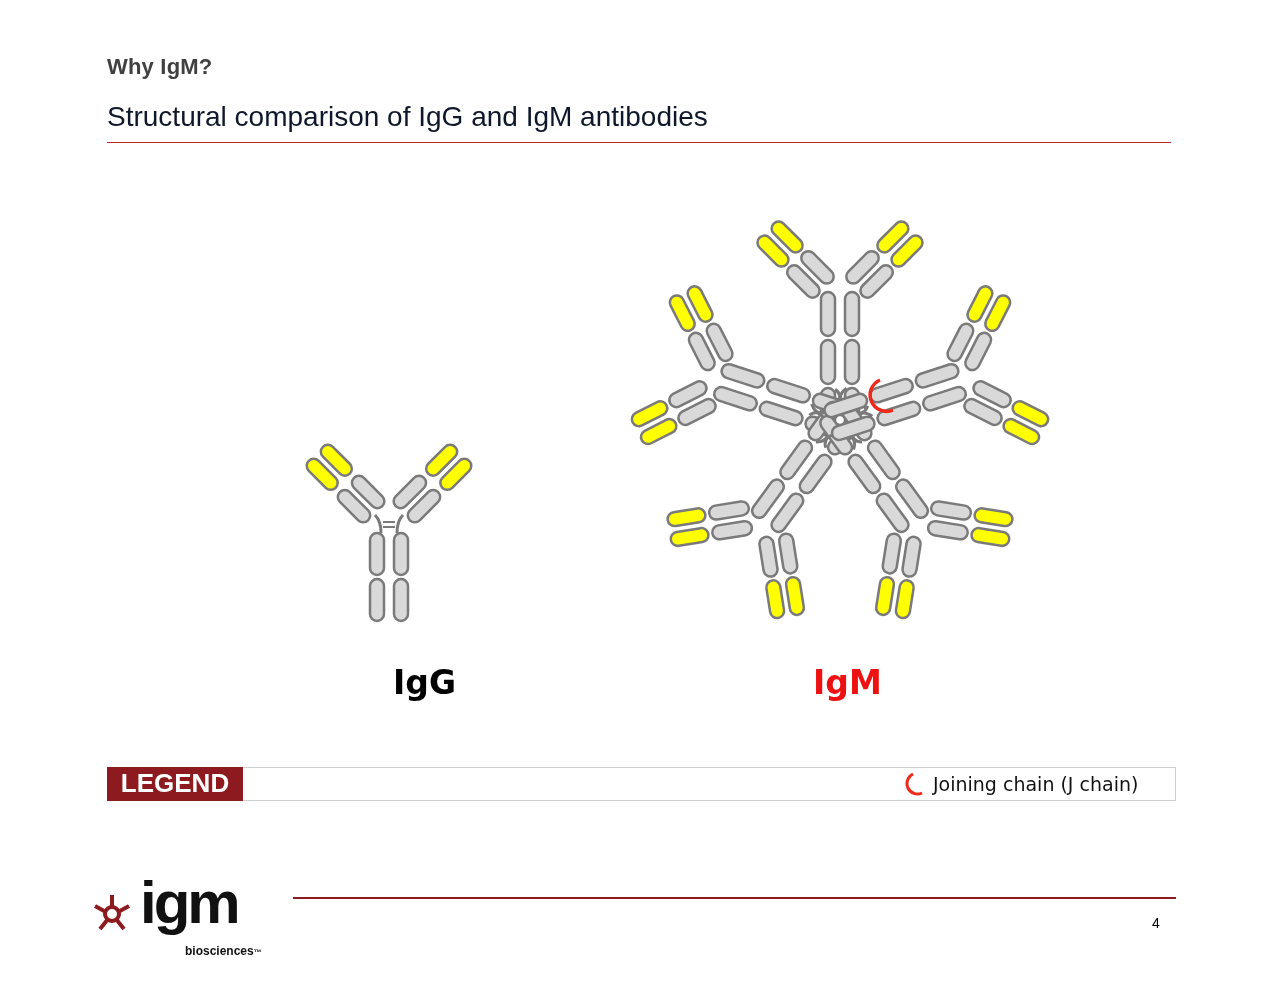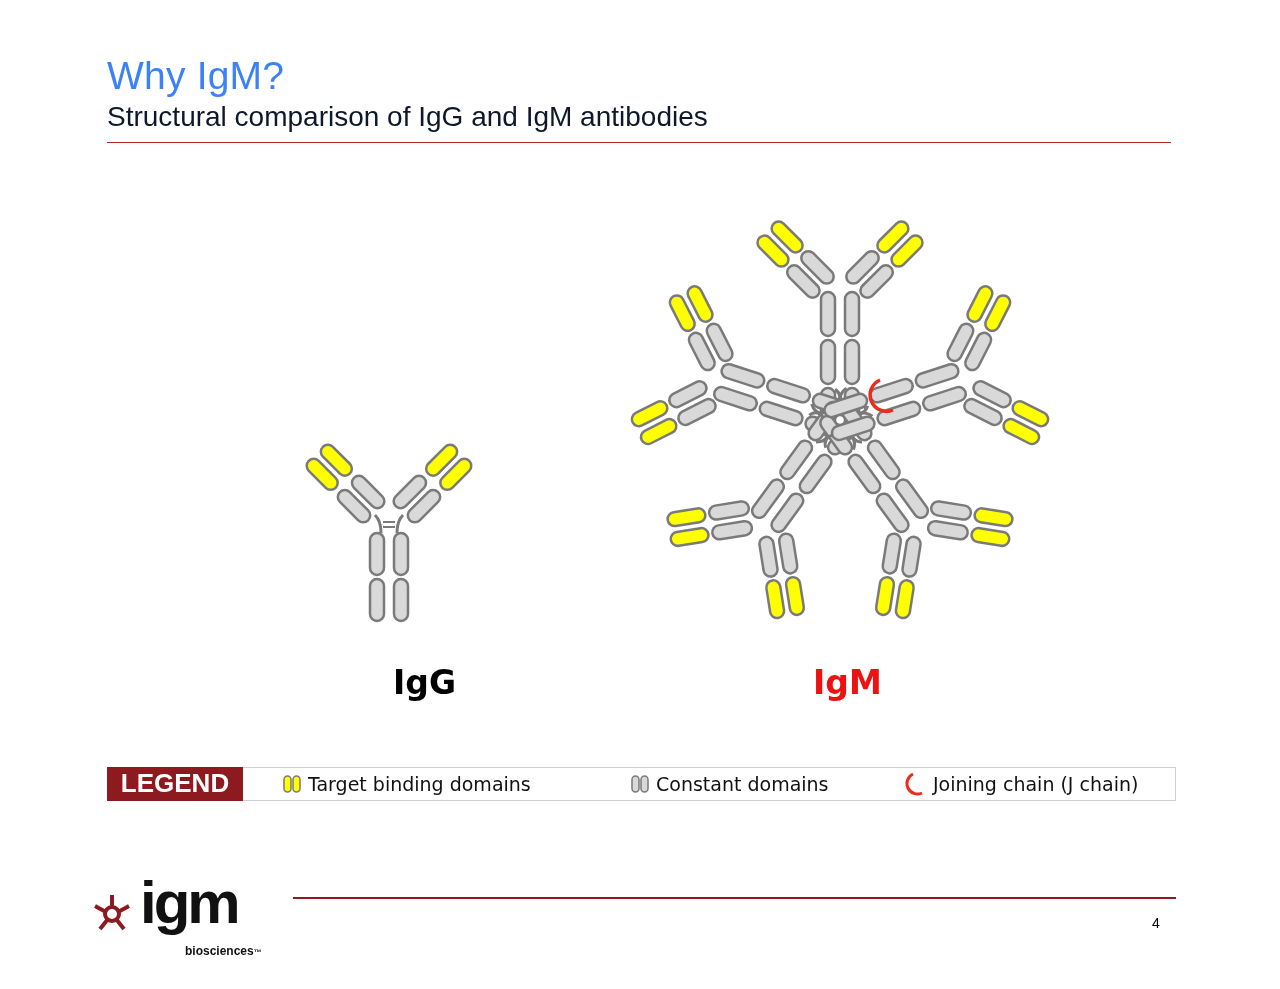--- a/index.html
+++ b/index.html
@@ -1,17 +1,17 @@
 <!DOCTYPE html>
 <html><head>
 <meta charset="utf-8">
 <style>
   html, body { margin:0; padding:0; background:#ffffff; }
   body { width:1280px; height:989px; position:relative; overflow:hidden; font-family:"Liberation Sans", sans-serif; }
-  .title { position:absolute; left:107px; top:54px; font-size:39px; font-weight:normal; color:#3b82f6; letter-spacing:0.2px; }
+  .title { position:absolute; left:107px; top:54px; font-size:22px; font-weight:bold; color:#404040; letter-spacing:0.2px; }
   .subtitle { position:absolute; left:107px; top:101px; font-size:28px; color:#0f172a; }
   .top-rule { position:absolute; left:107px; top:142px; width:1064px; height:1px; background:#b3282d; }
   .diagram { position:absolute; left:0; top:0; width:1280px; height:740px; }
   .label { position:absolute; font-family:"DejaVu Sans", sans-serif; font-weight:bold; font-size:33px; }
   .label-igg { left:364px; top:663px; color:#000;margin-left:29px; }
   .label-igm { left:813px; top:663px; color:#ee1111; }
   .legend { position:absolute; left:107px; top:767px; width:1069px; height:34px; border:1px solid #cfcfcf; box-sizing:border-box; display:flex; align-items:center; font-family:"DejaVu Sans", sans-serif; font-size:19px; color:#111; }
   .legend-badge { background:#8c1a1f; color:#fff; font-family:"Liberation Sans", sans-serif; font-weight:bold; font-size:26px; height:34px; width:136px; margin-top:-1px; margin-left:-1px; display:flex; align-items:center; justify-content:center; }
   .legend-item { position:absolute; display:flex; align-items:center; top:3px; height:26px; }
   .legend-item svg { margin-right:6px; }
@@ -107,34 +107,20 @@
   </g>
 
   <path d="M880,380 A16,16 0 1,0 893,410" fill="none" stroke="#ee2a1b" stroke-width="3.5"></path>
 </svg>
 
 <div class="label label-igg">IgG</div>
 <div class="label label-igm">IgM</div>
 
 <div class="legend">
   <div class="legend-badge">LEGEND</div>
-  <div class="legend-item" style="left:174px;">
-    <svg width="20" height="20" viewBox="0 0 20 20">
-      <rect x="2" y="2" width="7" height="16" rx="3.5" fill="#ffff00" stroke="#7a7a7a" stroke-width="1.5"></rect>
-      <rect x="11" y="2" width="7" height="16" rx="3.5" fill="#ffff00" stroke="#7a7a7a" stroke-width="1.5"></rect>
-    </svg>
-    <span>Target binding domains</span>
-  </div>
-  <div class="legend-item" style="left:522px;">
-    <svg width="20" height="20" viewBox="0 0 20 20">
-      <rect x="2" y="2" width="7" height="16" rx="3.5" fill="#d9d9d9" stroke="#7a7a7a" stroke-width="1.5"></rect>
-      <rect x="11" y="2" width="7" height="16" rx="3.5" fill="#d9d9d9" stroke="#7a7a7a" stroke-width="1.5"></rect>
-    </svg>
-    <span>Constant domains</span>
-  </div>
   <div class="legend-item" style="left:795px;">
     <svg width="24" height="24" viewBox="0 0 24 24">
       <path d="M10,2 A9,9 0 0,0 19,21" fill="none" stroke="#ee2a1b" stroke-width="3"></path>
     </svg>
     <span>Joining chain (J chain)</span>
   </div>
 </div>
 
 <div class="logo">
   <svg width="48" height="48" viewBox="0 0 48 48" style="position:absolute;left:0;top:6px;">

